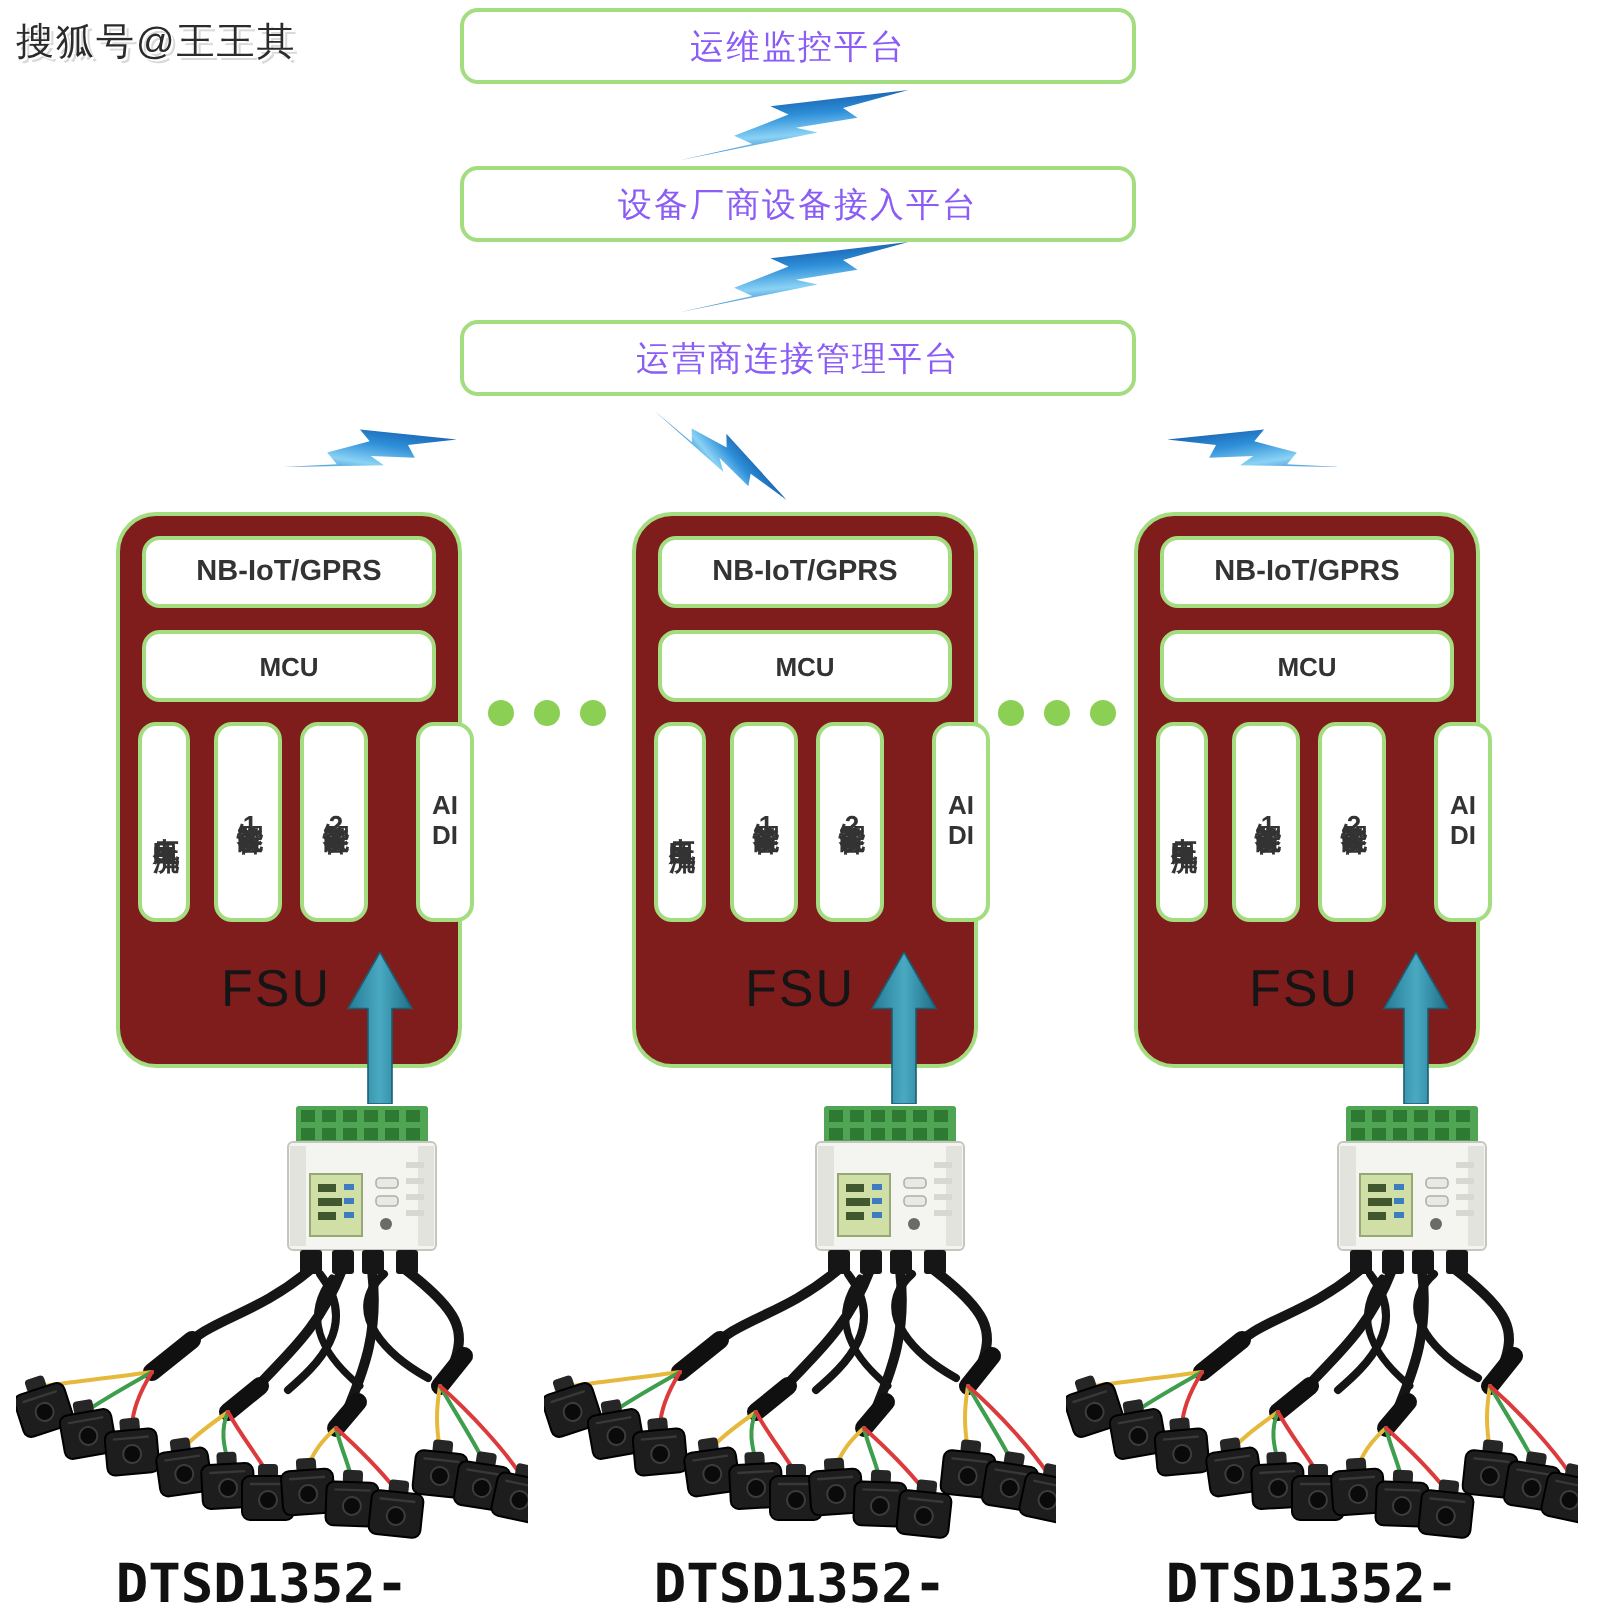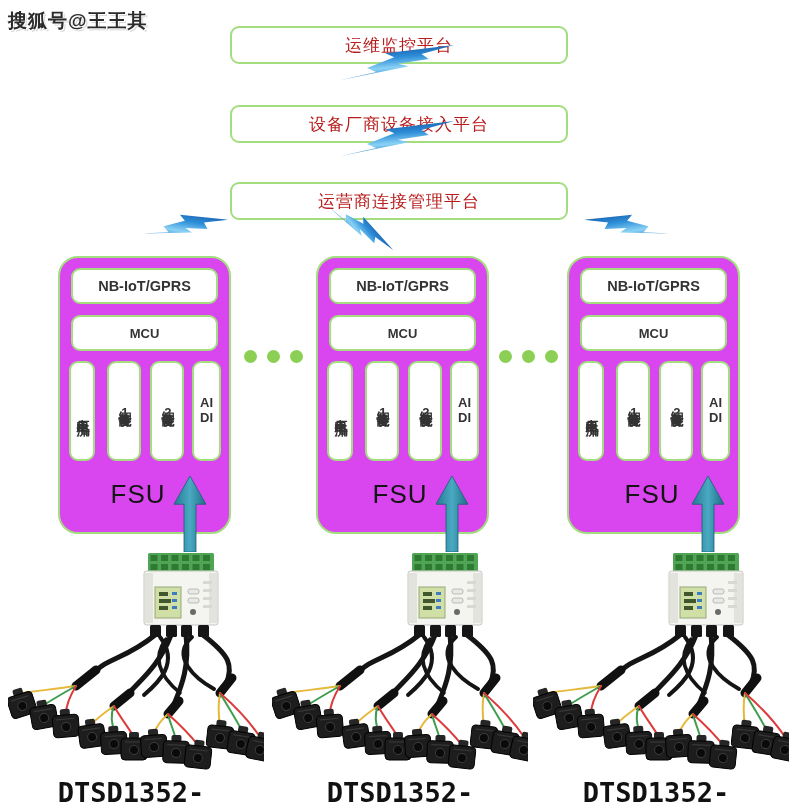--- a/index.html
+++ b/index.html
@@ -3,45 +3,45 @@
 <meta charset="utf-8">
 <style>
   html,body{margin:0;padding:0;background:#fff;}
   #canvas{
     position:relative;width:801px;height:812px;background:#fff;overflow:hidden;
     font-family:"Liberation Sans",sans-serif;color:#333;
   }
   .abs{position:absolute;}
   
   .watermark{
-    left:8px;top:8px;font-size:19px;font-weight:bold;color:#2b2b2b;
+    left:8px;top:8px;font-size:19px;font-weight:normal;color:#2b2b2b;
     text-shadow:1px 1px 0 #ffffff,2px 2px 0 #d9d9d9;letter-spacing:1px;
   }
   
   .platform{
     left:230px;width:338px;height:38px;background:#fff;
     border:2px solid #a4dc80;border-radius:9px;box-sizing:border-box;
     display:flex;align-items:center;justify-content:center;
-    font-size:17px;color:#b91c1c;letter-spacing:1px;margin-top:22px;
+    font-size:17px;color:#8b5cf6;letter-spacing:1px;
   }
   
   .unit{
-    top:256px;width:173px;height:278px;background:#d946ef;
+    top:256px;width:173px;height:278px;background:#7f1d1d;
     border:2.5px solid #a4dc80;border-radius:20px;box-sizing:border-box;
   }
   .unit .inner{
     position:absolute;background:#fff;border:2px solid #a4dc80;border-radius:9px;
     box-sizing:border-box;display:flex;align-items:center;justify-content:center;
     color:#333;
   }
   .commbox{left:11px;top:10px;width:147px;height:36px;font-size:14.5px;font-weight:bold;}
   .mcubox{left:11px;top:57px;width:147px;height:36px;font-size:13px;font-weight:bold;}
   .module{top:103px;height:100px;font-size:13px;font-weight:bold;line-height:1.15;}
   .module.vert{writing-mode:vertical-rl;text-orientation:upright;letter-spacing:1px;}
-  .module.latin{white-space:pre-line;text-align:center;font-size:13px;}
+  .module.latin{white-space:pre-line;text-align:center;font-size:13px;margin-left:16px;}
   .m0{left:9px;width:26px;}
   .m1{left:47px;width:34px;}
   .m2{left:90px;width:34px;}
   .m3{left:132px;width:29px;}
   
   .dot{width:13px;height:13px;border-radius:50%;background:#8ccf55;}
   
   .fsu-caption{
     top:479px;width:90px;text-align:center;font-size:26px;color:#151515;
     letter-spacing:1px;

